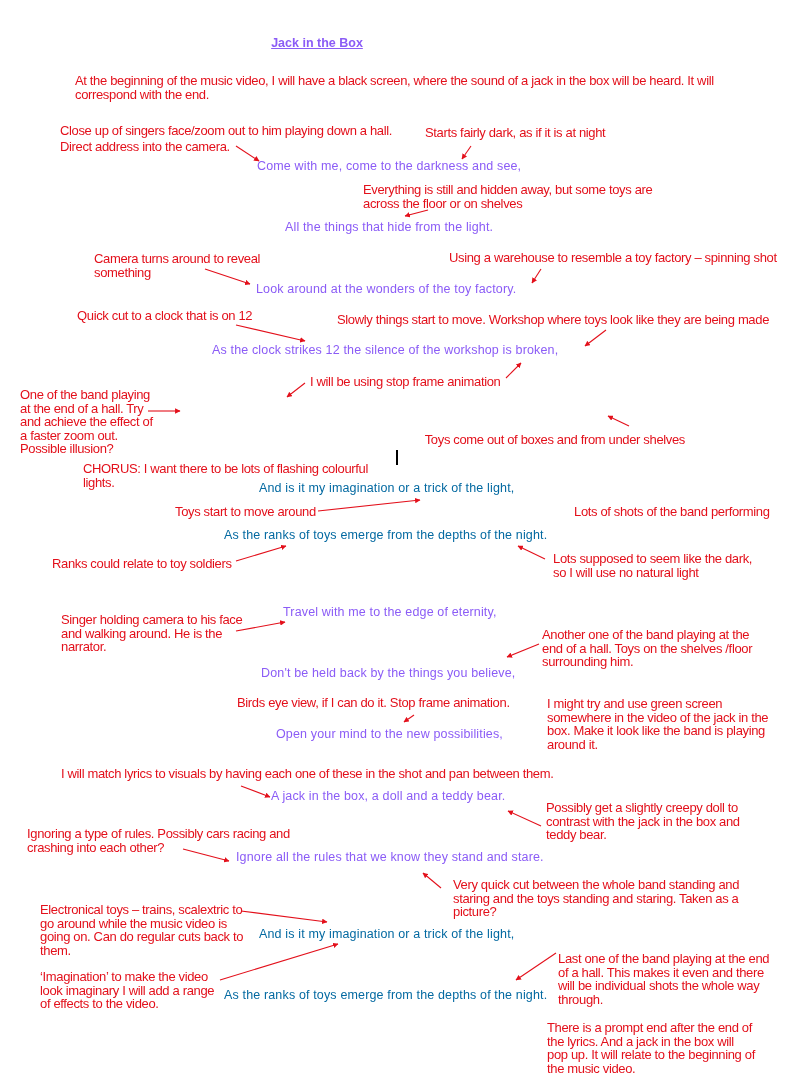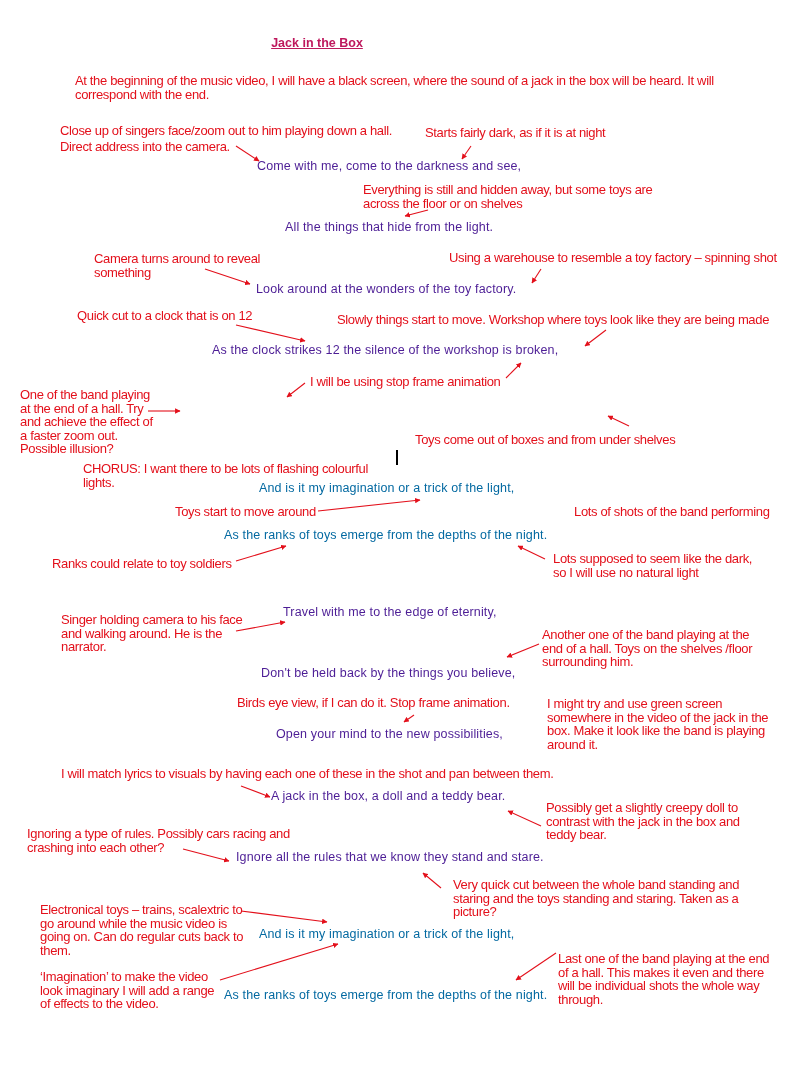--- a/index.html
+++ b/index.html
@@ -1,25 +1,25 @@
 <!DOCTYPE html>
 <html><head>
 <meta charset="utf-8">
 <style>
   html, body { margin: 0; padding: 0; background: #ffffff; }
   body { width: 789px; height: 1084px; position: relative; overflow: hidden; }
   .page { position: absolute; left: 0; top: 0; width: 789px; height: 1084px; background: #fff; }
   .title {
     position: absolute; left: 0; width: 634px; top: 36px; text-align: center;
     font-family: "Liberation Sans", sans-serif; font-size: 12.5px; font-weight: bold;
-    color: #be185d; text-decoration: underline;
+    color: #8b5cf6; text-decoration: underline;
   }
   .lyric {
     position: absolute; white-space: nowrap;
-    font-family: "Liberation Sans", sans-serif; font-size: 12.5px; color: #4c1d95;
+    font-family: "Liberation Sans", sans-serif; font-size: 12.5px; color: #8b5cf6;
     letter-spacing: 0.15px;
   }
   .lyric.chorus { color: #0369a1; text-align: center; }
   .note {
     position: absolute;
     font-family: "Liberation Sans", sans-serif; font-size: 13px; line-height: 13.6px;
     color: #e3101b; letter-spacing: -0.35px;
   }
   .caret { position: absolute; left: 396px; top: 450px; width: 1.5px; height: 15px; background: #000; }
   svg.arrows { position: absolute; left: 0; top: 0; width: 789px; height: 1084px; pointer-events: none; }
@@ -49,37 +49,38 @@
 
   <div class="note" style="left:60px; top:123px; width:340px; line-height:16px;">Close up of singers face/zoom out to him playing down a hall. Direct address into the camera.</div>
   <div class="note" style="left:425px; top:126px; width:200px;">Starts fairly dark, as if it is at night</div>
   <div class="note" style="left:363px; top:183px; width:300px;">Everything is still and hidden away, but some toys are across the floor or on shelves</div>
   <div class="note" style="left:94px; top:252px; width:180px;">Camera turns around to reveal something</div>
   <div class="note" style="left:449px; top:251px; width:330px; white-space:nowrap;">Using a warehouse to resemble a toy factory – spinning shot</div>
   <div class="note" style="left:77px; top:309px; width:200px; white-space:nowrap;">Quick cut to  a clock that is on 12</div>
   <div class="note" style="left:337px; top:313px; width:440px; white-space:nowrap;">Slowly things start to move. Workshop where toys look like they are being made</div>
   <div class="note" style="left:310px; top:375px; width:220px; white-space:nowrap;">I will be using stop frame animation</div>
   <div class="note" style="left:20px; top:388px; width:140px;">One of the band playing at the end of a hall. Try and achieve the effect of a faster zoom out. Possible illusion?</div>
-  <div class="note" style="left:415px; top:433px; width:270px; white-space:nowrap;">Toys come out of boxes and from under shelves</div>
+  <div class="note" style="left:415px; top:433px; width:270px; white-space:nowrap;text-align:right;">Toys come out of boxes and from under shelves</div>
   <div class="note" style="left:83px; top:462px; width:300px;">CHORUS: I want there to be lots of flashing colourful lights.</div>
   <div class="note" style="left:175px; top:505px; width:150px; white-space:nowrap;">Toys start to move around</div>
   <div class="note" style="left:574px; top:505px; width:210px; white-space:nowrap;">Lots of shots of the band performing</div>
   <div class="note" style="left:52px; top:557px; width:190px; white-space:nowrap;">Ranks could relate to toy soldiers</div>
   <div class="note" style="left:553px; top:552px; width:205px;">Lots supposed to seem like the  dark, so I  will use no natural light</div>
   <div class="note" style="left:61px; top:613px; width:190px;">Singer holding camera to his face and walking around. He is the narrator.</div>
   <div class="note" style="left:542px; top:628px; width:215px;">Another one of the band playing at the end of a hall. Toys on the shelves /floor surrounding him.</div>
   <div class="note" style="left:237px; top:696px; width:290px; white-space:nowrap;">Birds eye view, if I can do it.  Stop frame animation.</div>
   <div class="note" style="left:547px; top:697px; width:225px;">I might try and use green screen somewhere in the video of the jack in the box. Make it look like the band is playing around it.</div>
   <div class="note" style="left:61px; top:767px; width:500px; white-space:nowrap;">I will match lyrics to  visuals by having each one of these in the shot and pan between them.</div>
   <div class="note" style="left:546px; top:801px; width:200px;">Possibly get a slightly creepy doll to contrast with the jack in the box and teddy bear.</div>
   <div class="note" style="left:27px; top:827px; width:270px;">Ignoring a type of rules. Possibly cars racing and crashing into each other?</div>
   <div class="note" style="left:453px; top:878px; width:290px;">Very quick cut between the whole band standing and staring and the toys standing and staring. Taken as a picture?</div>
   <div class="note" style="left:40px; top:903px; width:205px;">Electronical toys – trains, scalextric to go around while the music video is going on. Can do regular cuts back to them.</div>
   <div class="note" style="left:40px; top:970px; width:180px;">‘Imagination’ to make the video look imaginary I will add a range of effects to the video.</div>
   <div class="note" style="left:558px; top:936px; width:215px;margin-top:16px;">Last one of the band playing at the end of a hall. This makes it even and there will be individual shots the whole way through.</div>
+  <div class="note" style="left:547px; top:1021px; width:210px;">There is a prompt end after the end of the lyrics. And a jack in the box will pop up. It will relate to the beginning of the music video.</div>
 
   <div class="caret"></div>
 
   <svg class="arrows" viewBox="0 0 789 1084">
     <defs>
       <marker id="ah" viewBox="0 0 10 10" refX="9" refY="5" markerWidth="5" markerHeight="5" orient="auto">
         <path d="M0,0 L10,5 L0,10 z" fill="#e3101b"></path>
       </marker>
     </defs>
     <g stroke="#e3101b" stroke-width="1.1" fill="none" marker-end="url(#ah)">

